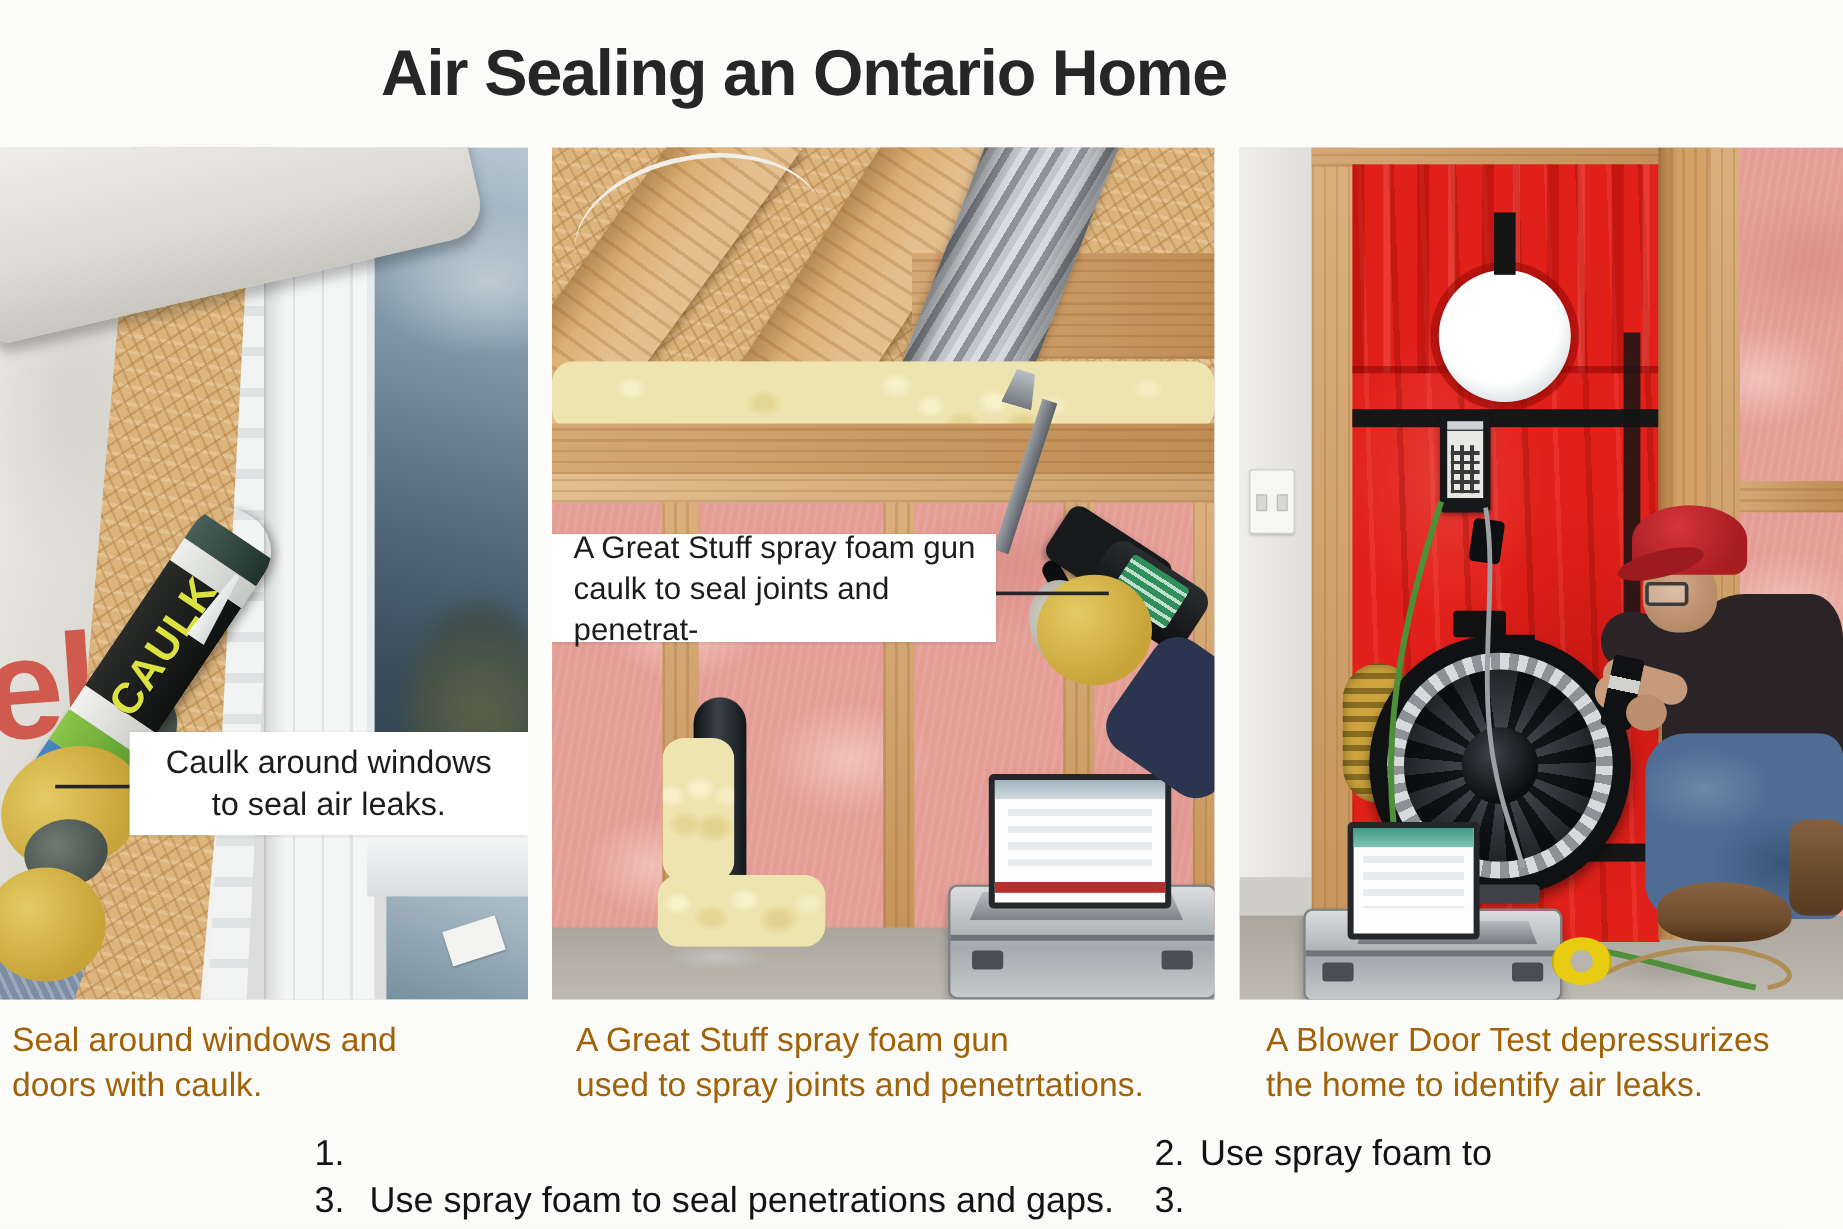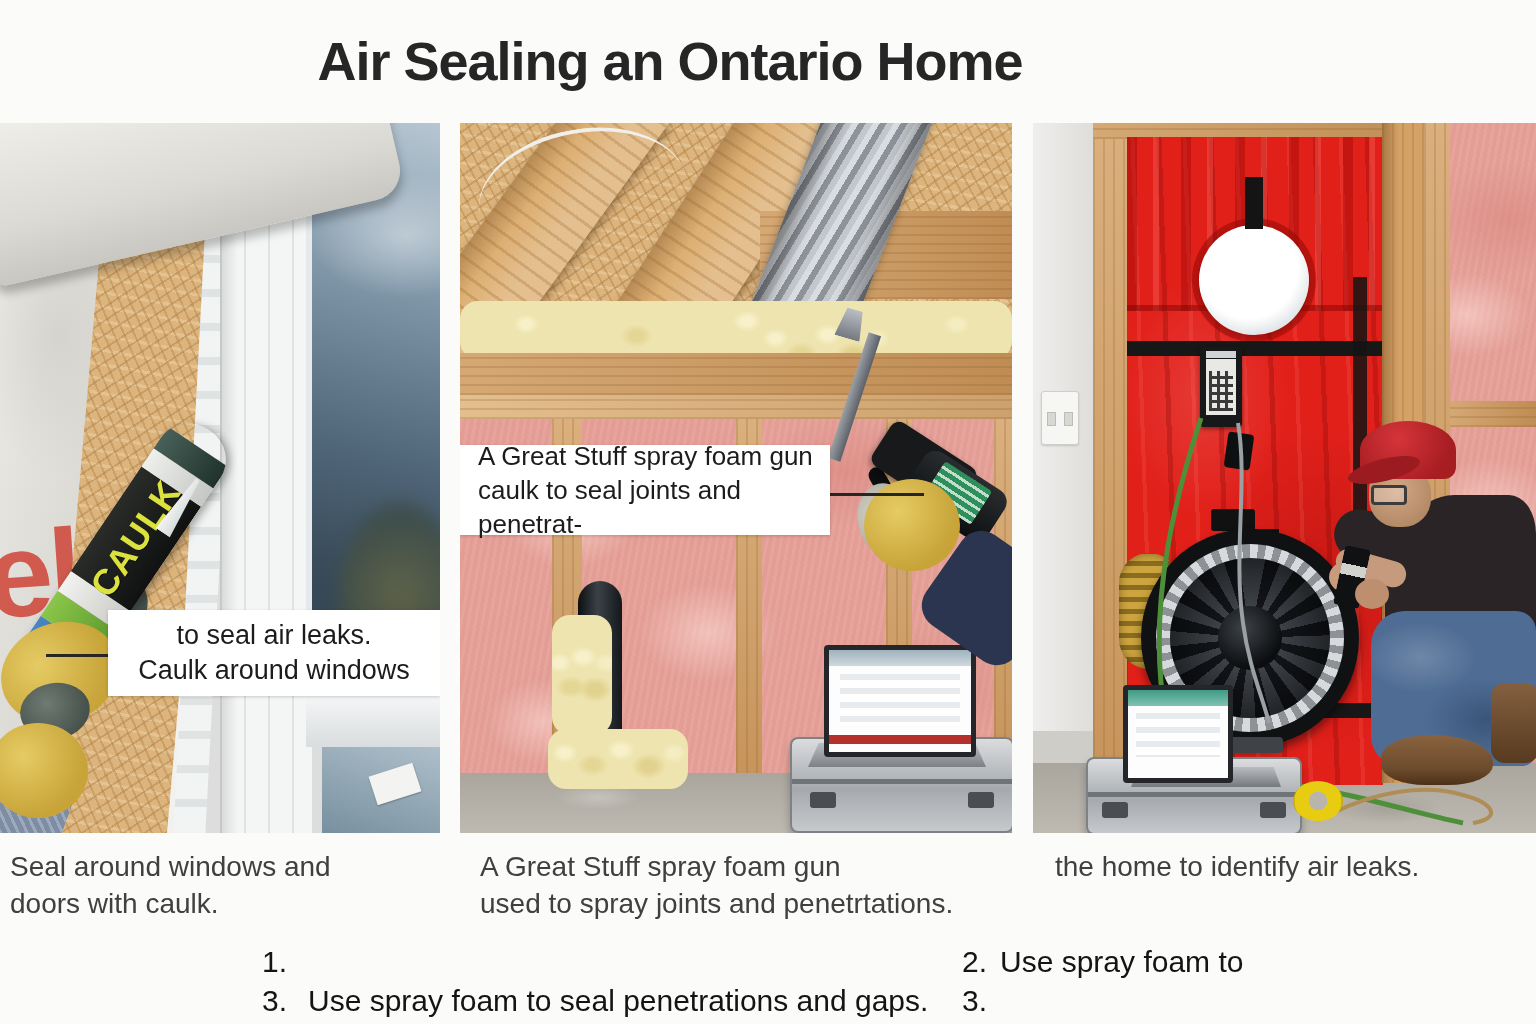--- a/index.html
+++ b/index.html
@@ -47,21 +47,21 @@
     radial-gradient(18px 14px at 90% 40%,#f5edc2 30%,transparent 72%);
     border-radius:18px;}
   .metalcase{background:linear-gradient(180deg,#dadcde,#a6aaae 55%,#c6c9cc);
     border:2px solid #7e8287;border-radius:8px;box-shadow:0 6px 8px rgba(0,0,0,.25);}
 
   
   .callout{background:#fff;box-shadow:0 1px 3px rgba(0,0,0,.18);color:#1c1c1c;
            font-size:27px;line-height:35px;}
   .callout .cl{position:static;display:block;}
   .callout-line{background:#262626;height:3px;}
-  .caption{position:absolute;font-size:28px;line-height:37px;color:#404040;}
+  .caption{position:absolute;font-size:28px;line-height:37px;color:#a16207;}
   .caption span{display:block;}
   .steps{position:absolute;top:942px;font-size:30px;line-height:39px;color:#141414;}
   .step-row{display:flex;}
   .step-num{width:46px;}
   .steps.right .step-num{width:38px;}
 
   
   .lp-wrap{left:0;top:0;width:200px;height:710px;background:
     radial-gradient(120px 200px at 30% 30%,rgba(210,208,202,.8),transparent 70%),
     linear-gradient(105deg,#f0efeb 0%,#dddbd5 45%,#f2f1ed 80%);}
@@ -283,22 +283,22 @@
         </div>
       <div class="t-white2"></div>
         <div class="t-collar"></div>
     </div>
     <div class="nozzle"></div>
     <div class="glove g1"></div>
     <div class="glove-dark gd2"></div>
     <div class="glove g2"></div>
     <div class="callout-line lp-callout-line"></div>
     <div class="callout lp-callout">
+      <span class="cl">Caulk around windows</span>
       <span class="cl">to seal air leaks.</span>
-      <span class="cl">Caulk around windows</span>
     </div>
   </figure>
 
   <figure class="panel p-mid">
     <div class="mp-attic osb"></div>
     <div class="rafter r1"></div>
     <div class="rafter r2"></div>
     <div class="mp-beam woodh"></div>
     <div class="mp-wire"></div>
     <div class="duct"></div>
@@ -411,20 +411,21 @@
 
   <div class="caption figcap fc1">
     <span>Seal around windows and</span>
     <span>doors with caulk.</span>
   </div>
   <div class="caption figcap fc2">
     <span>A Great Stuff spray foam gun</span>
     <span>used to spray joints and penetrtations.</span>
   </div>
   <div class="caption figcap fc3">
+    <span>A Blower Door Test depressurizes</span>
     <span>the home to identify air leaks.</span>
   </div>
 
   <div class="steps left" style="left:262px;">
     <div class="step-row">
       <span class="step-num">1.</span>
     </div>
     <div class="step-row">
       <span class="step-num">3.</span>
       <span>Use spray foam to seal penetrations and gaps.</span>

